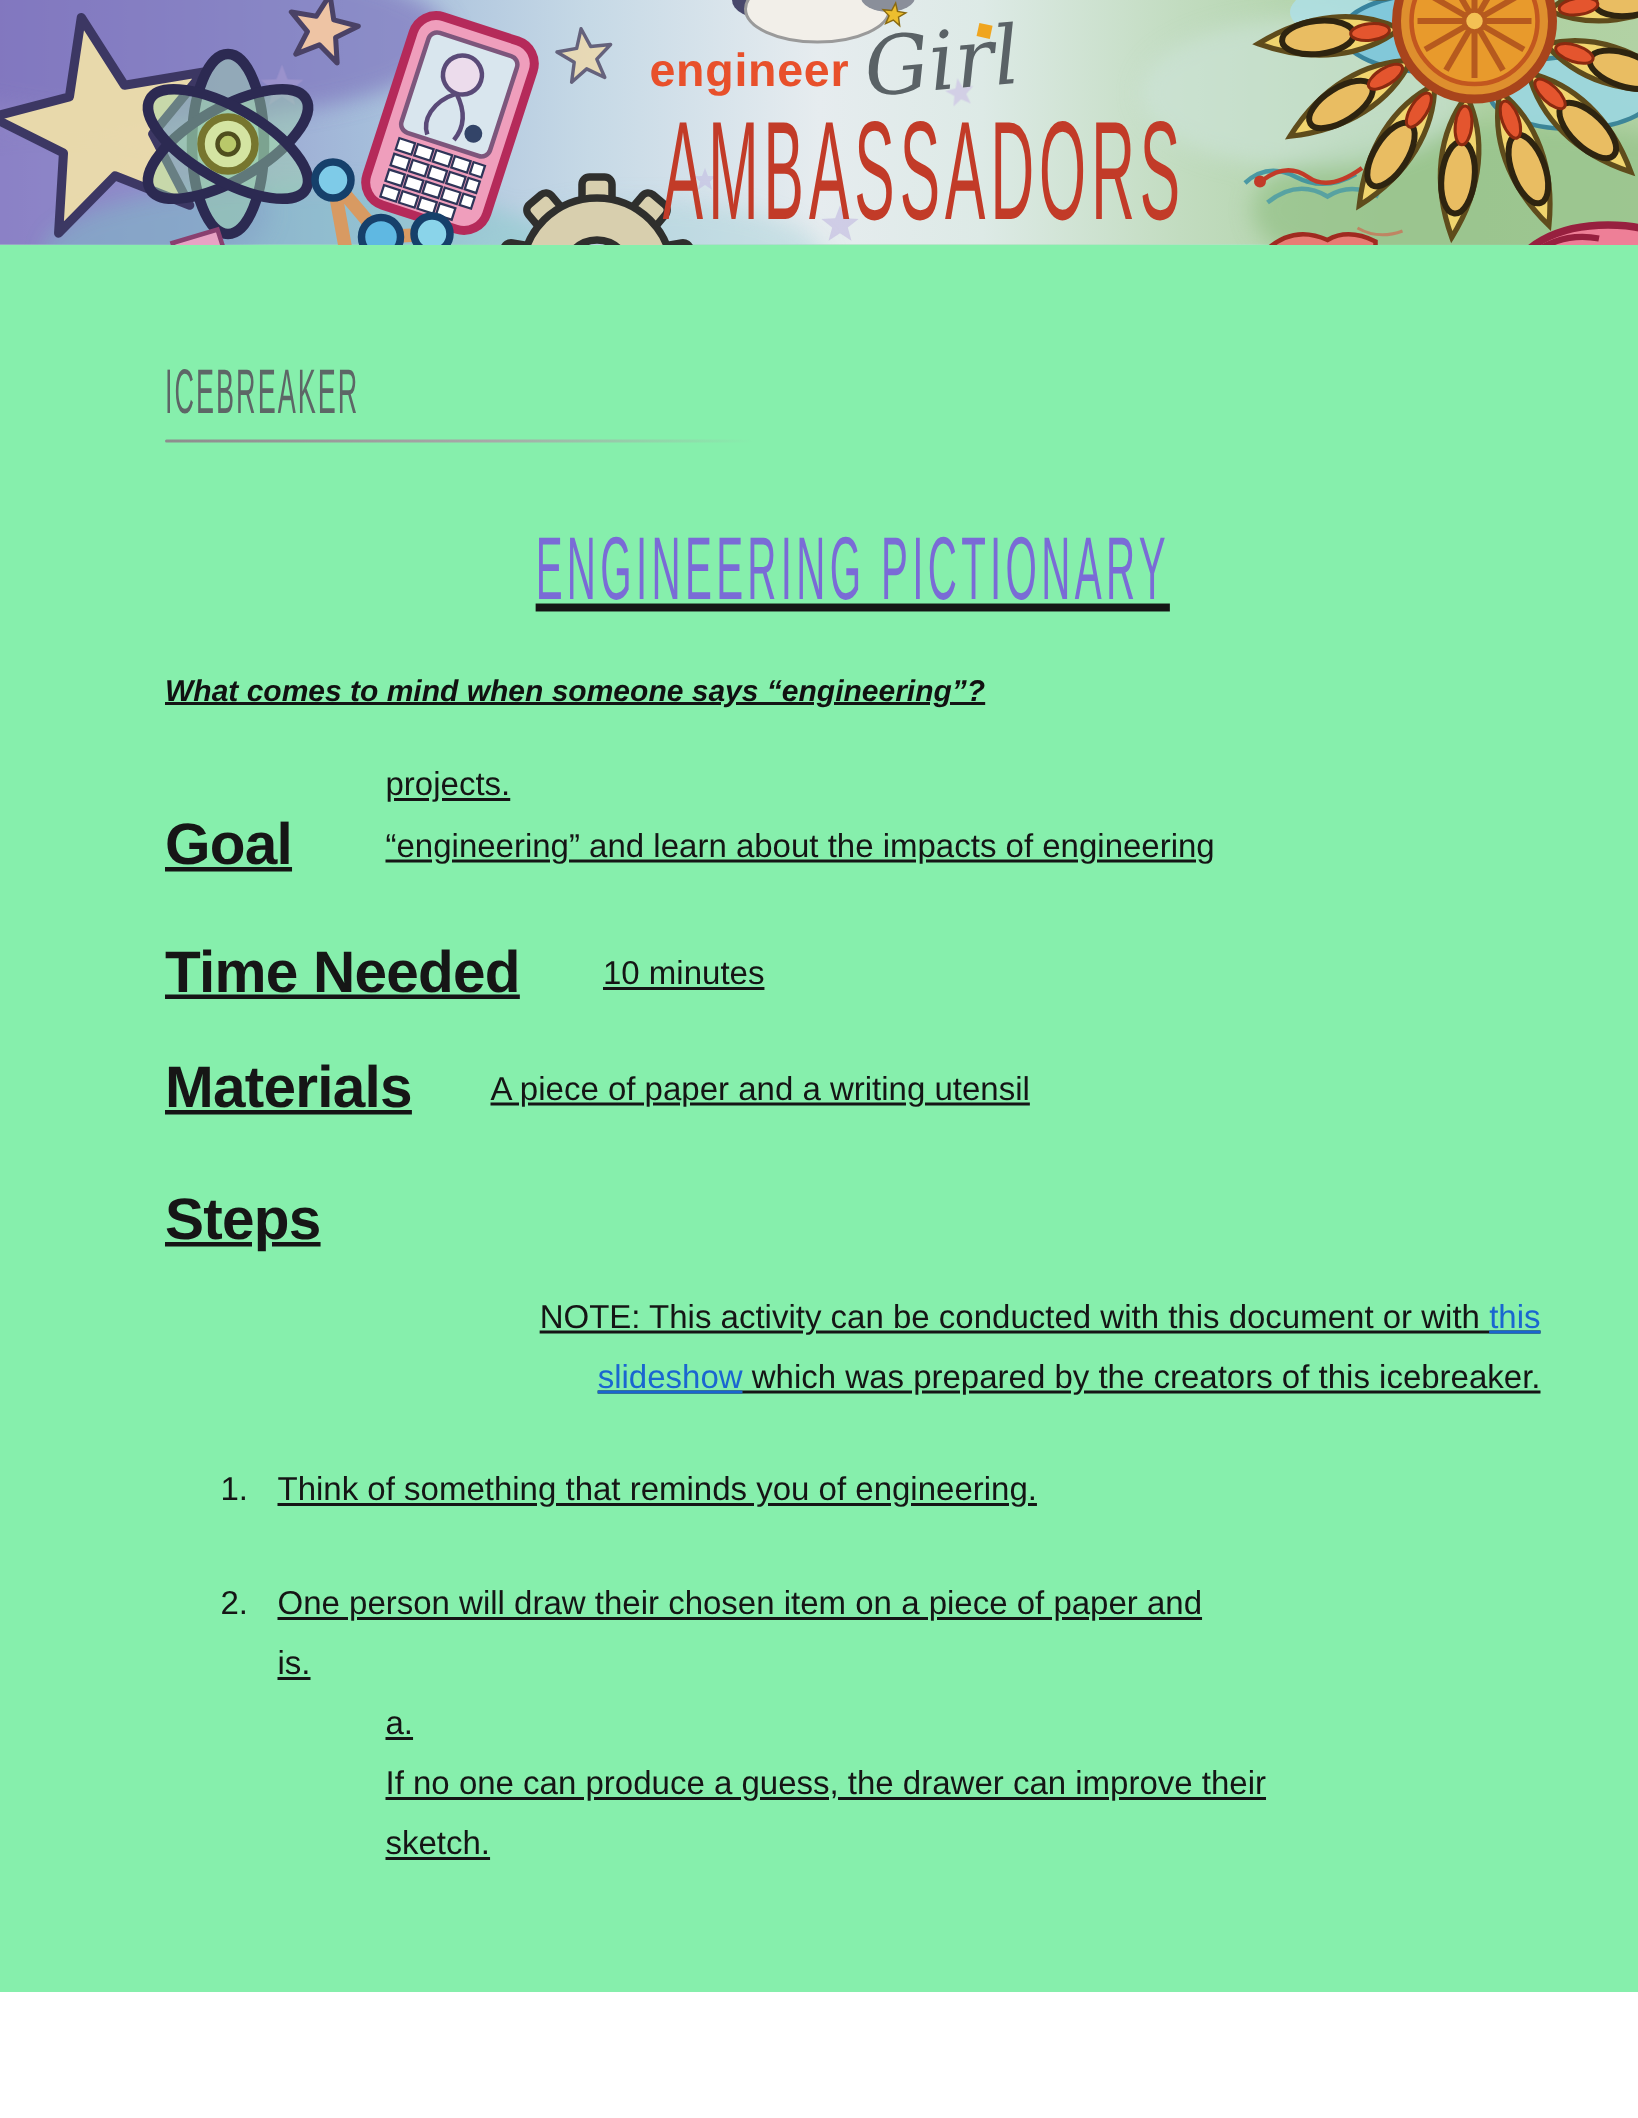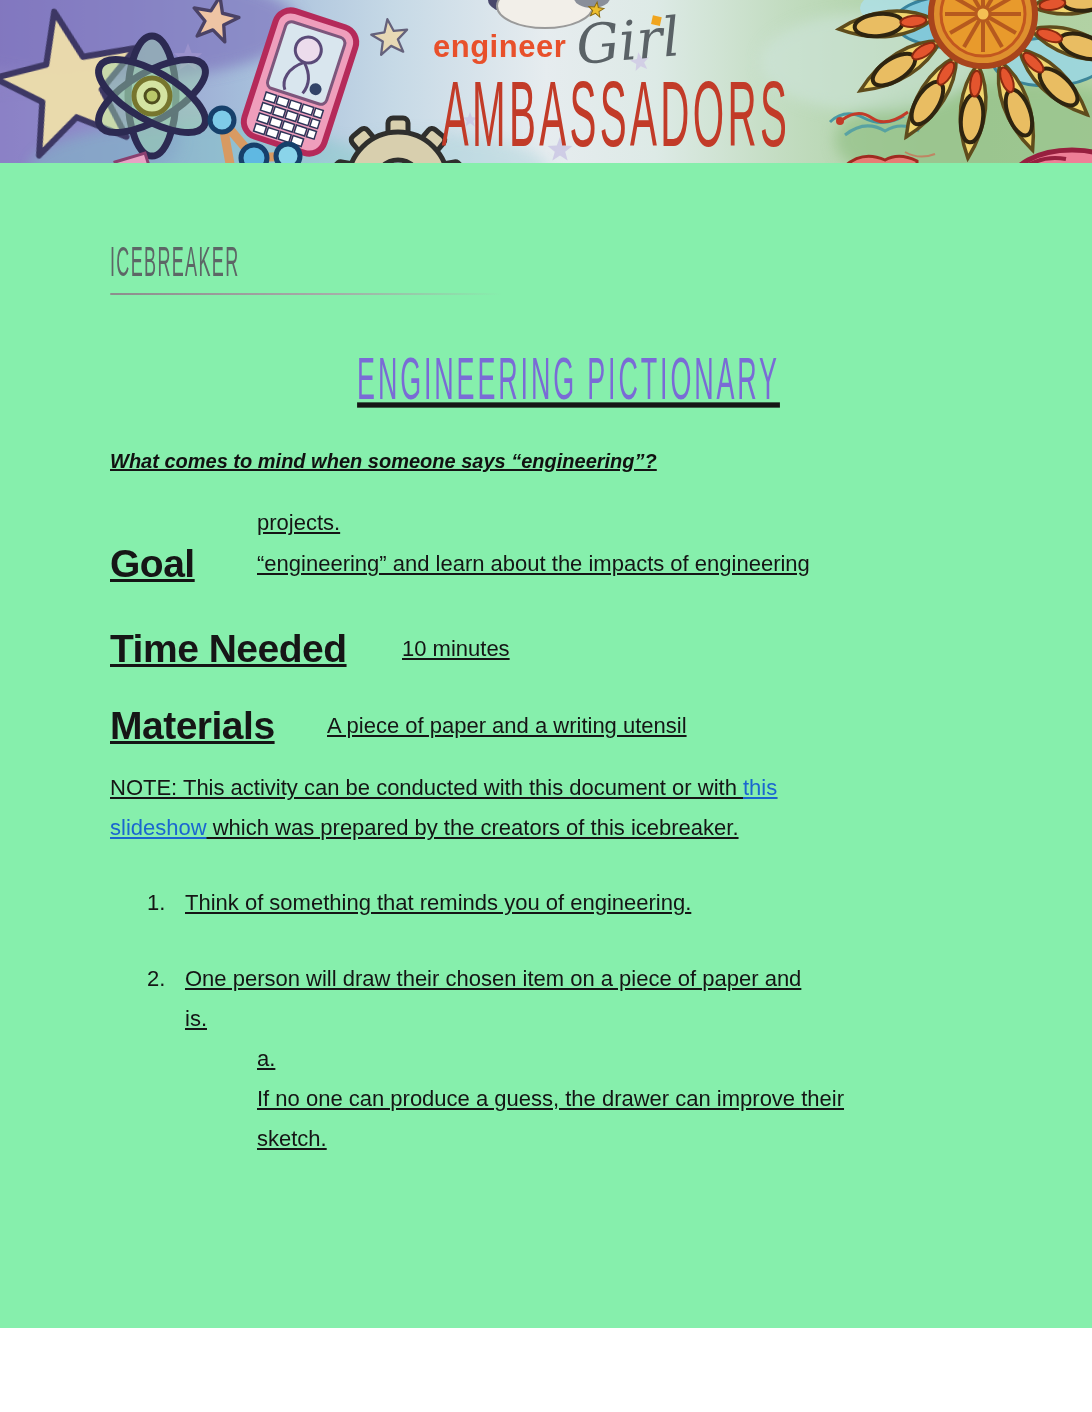--- a/index.html
+++ b/index.html
@@ -38,21 +38,21 @@
   .mat-row .label { width:217px; }
 
   .body-lines { font-size:22px; line-height:41px; color:#151515; }
   .body-lines div { white-space:nowrap; }
   .value { font-size:22px; line-height:41px; color:#151515; white-space:nowrap; }
 
   .steps-heading { margin-top:46px; font-weight:bold; font-size:39px; line-height:44px;
                    letter-spacing:-0.5px; color:#161616; }
 
   .note { margin-top:22px; font-size:22px; line-height:40px; color:#151515; }
-  .note div { white-space:nowrap; }
+  .note div { white-space:nowrap;text-align:right; }
   .link { color:#1a66d0; text-decoration:underline; cursor:pointer; }
 
   .list-item { position:relative; padding-left:75px; font-size:22px; line-height:40px; color:#151515; }
   .list-item .marker { position:absolute; left:37px; top:0; }
   .item-1 { margin-top:35px; }
   .item-2 { margin-top:36px; }
   .sub-item { position:relative; padding-left:147px; font-size:22px; line-height:40px; }
   .sub-item .marker { left:112px; }
   .li-line { white-space:nowrap; }
 </style>
@@ -249,20 +249,21 @@
     <div class="row time-row">
       <div class="label">Time Needed</div>
       <div class="value">10 minutes</div>
     </div>
 
     <div class="row mat-row">
       <div class="label">Materials</div>
       <div class="value">A piece of paper and a writing utensil</div>
     </div>
 
+    <div class="steps-heading">Steps</div>
 
     <div class="note">
       <div><span>NOTE: This activity can be conducted with this document or with </span><a class="link">this</a></div>
       <div><a class="link">slideshow</a><span> which was prepared by the creators of this icebreaker.</span></div>
     </div>
 
     <div class="list-item item-1">
       <span class="marker">1.</span>
       <div class="li-line">Think of something that reminds you of engineering.</div>
     </div>

